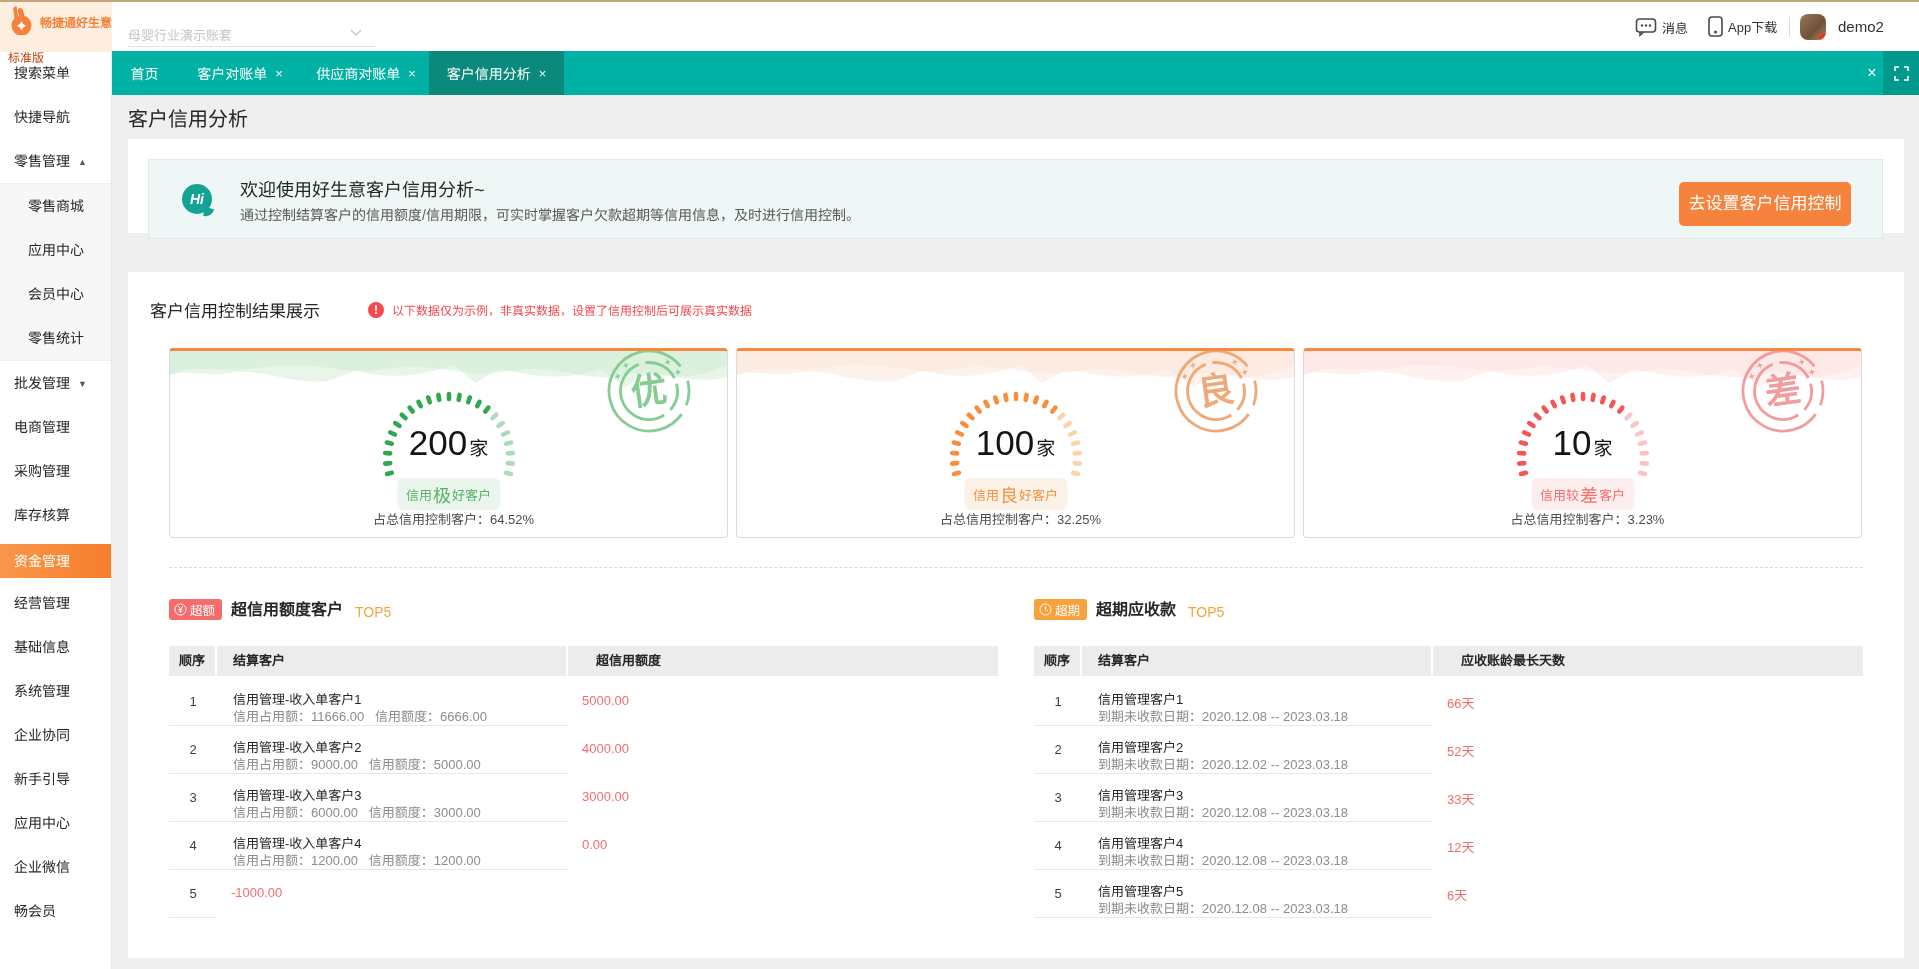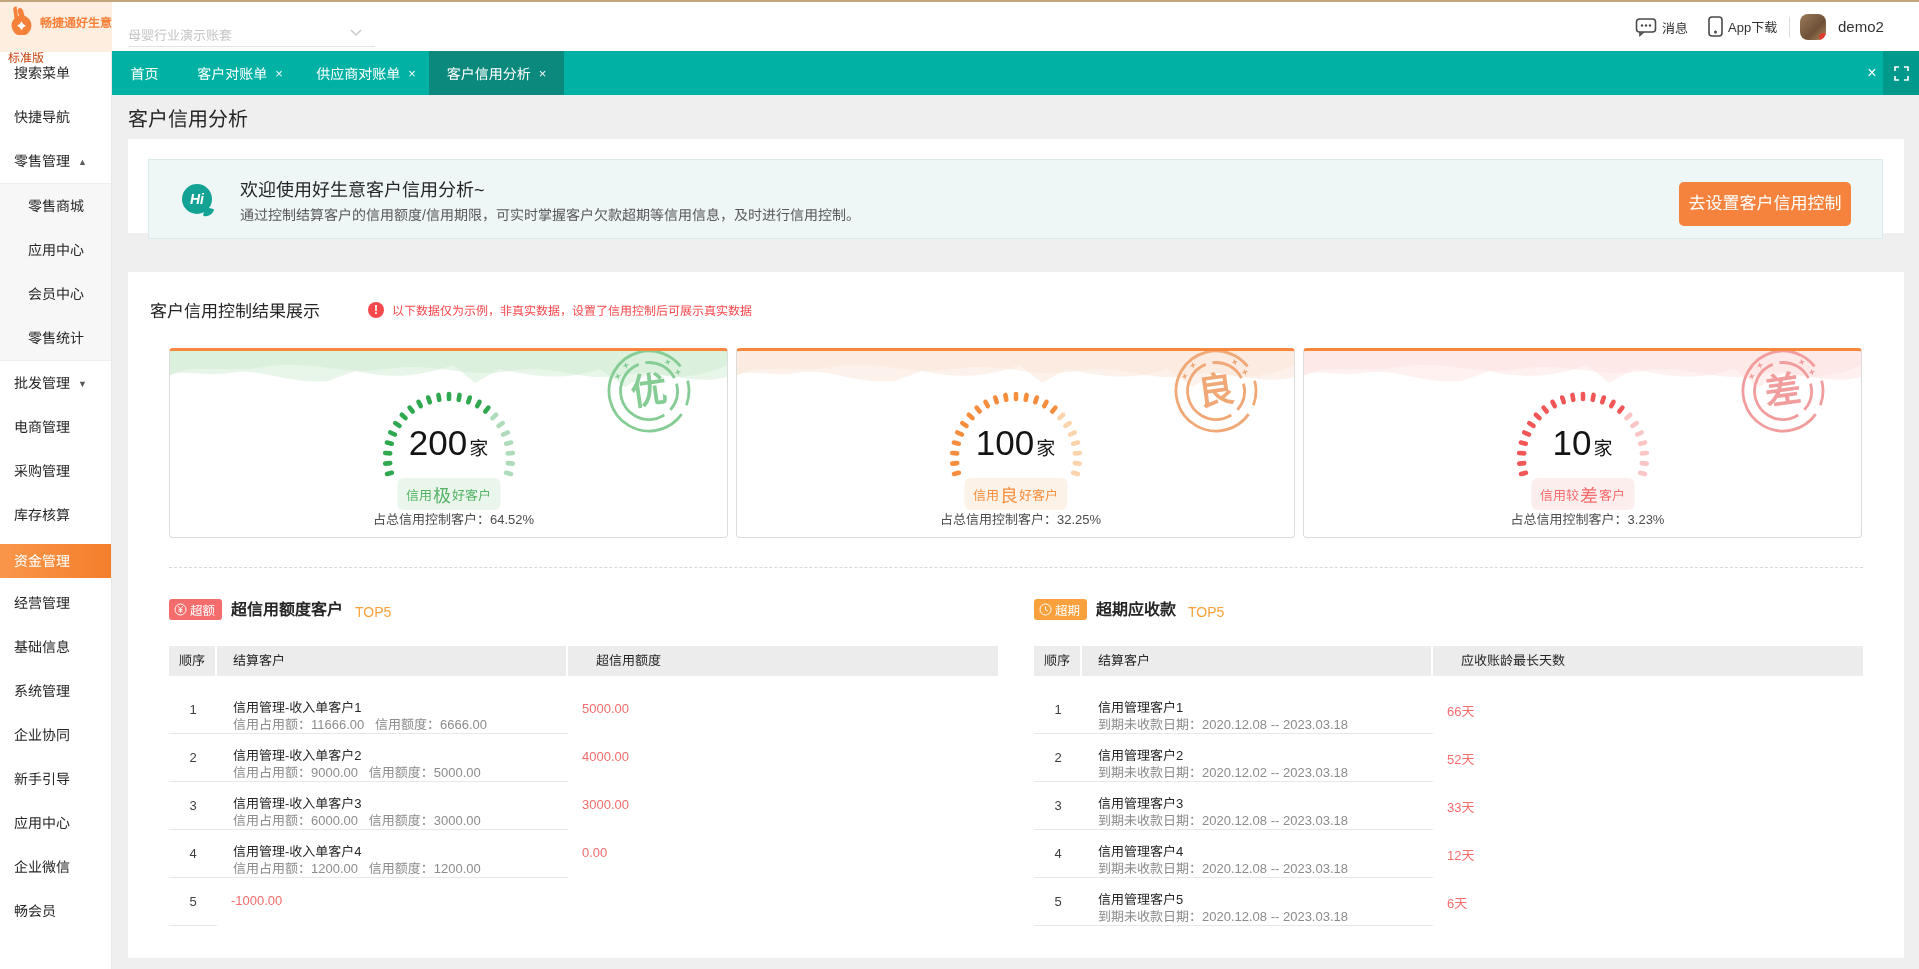--- a/index.html
+++ b/index.html
@@ -70,21 +70,21 @@
 
 .tables{position:absolute;left:41px;top:326px;width:1694px;display:flex;gap:36px}
 .tbl{width:829px}
 .tbl .head{display:flex;align-items:flex-end;height:22px;margin-bottom:26px}
 .badge{height:21px;border-radius:3px;color:#fff;font-size:12.5px;display:flex;align-items:center;padding:0 7px 0 5px}
 .badge svg{margin-right:3px}
 .badge.red{background:#f56c6c}
 .badge.org{background:#f9a23d}
 .tbl .ttl{font-size:16px;font-weight:bold;color:#262626;margin-left:9px}
 .tbl .top5{font-size:14px;color:#f9a23d;margin-left:12px}
-.thead{display:flex;height:30px;font-weight:normal;font-size:13px;color:#262626;margin-bottom:10px}
+.thead{display:flex;height:30px;font-weight:bold;font-size:13px;color:#262626;margin-bottom:2px}
 .thead .h1{width:46px;background:#ececec;text-align:center;line-height:30px}
 .thead .h2{width:349px;background:#ececec;line-height:30px;padding-left:16px}
 .thead .h3{flex:1;background:#ececec;line-height:30px;padding-left:28px}
 .thead .g{width:2px}
 .trow{display:flex;height:48px}
 .trow .c1{width:48px;text-align:center;border-bottom:1px solid #e8e8e8;font-size:13px;color:#404040;display:flex;align-items:center;justify-content:center}
 .trow .c2{width:351px;border-bottom:1px solid #e8e8e8;padding:13px 0 0 16px}
 .trow .c3{flex:1;padding:15px 0 0 14px;font-size:13px;color:#f56c6c}
 .trow .nm{font-size:13px;color:#262626;line-height:17px}
 .trow .dt{font-size:13px;color:#8c8c8c;line-height:17px}

